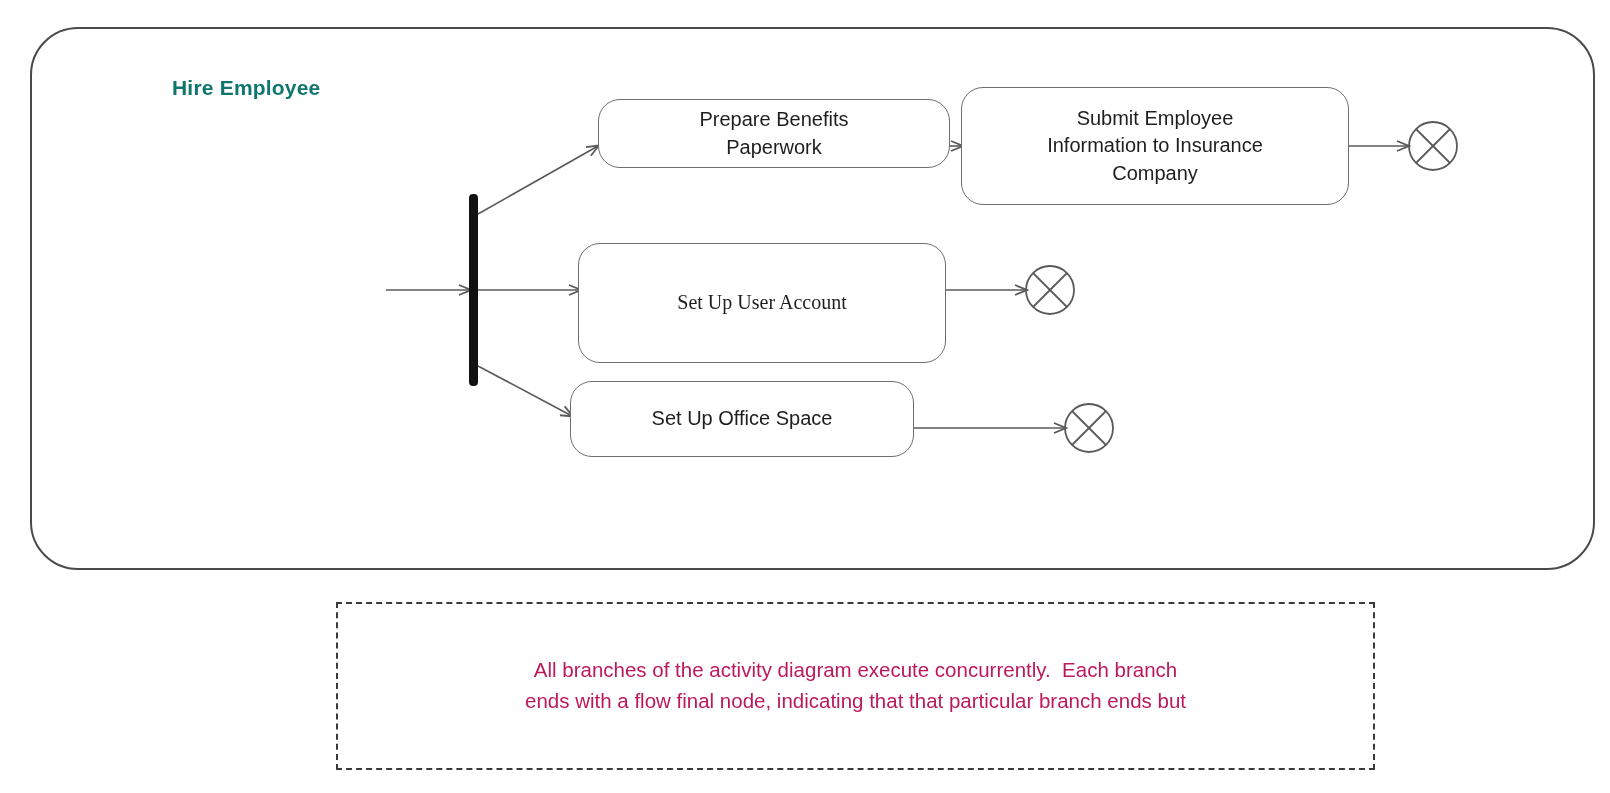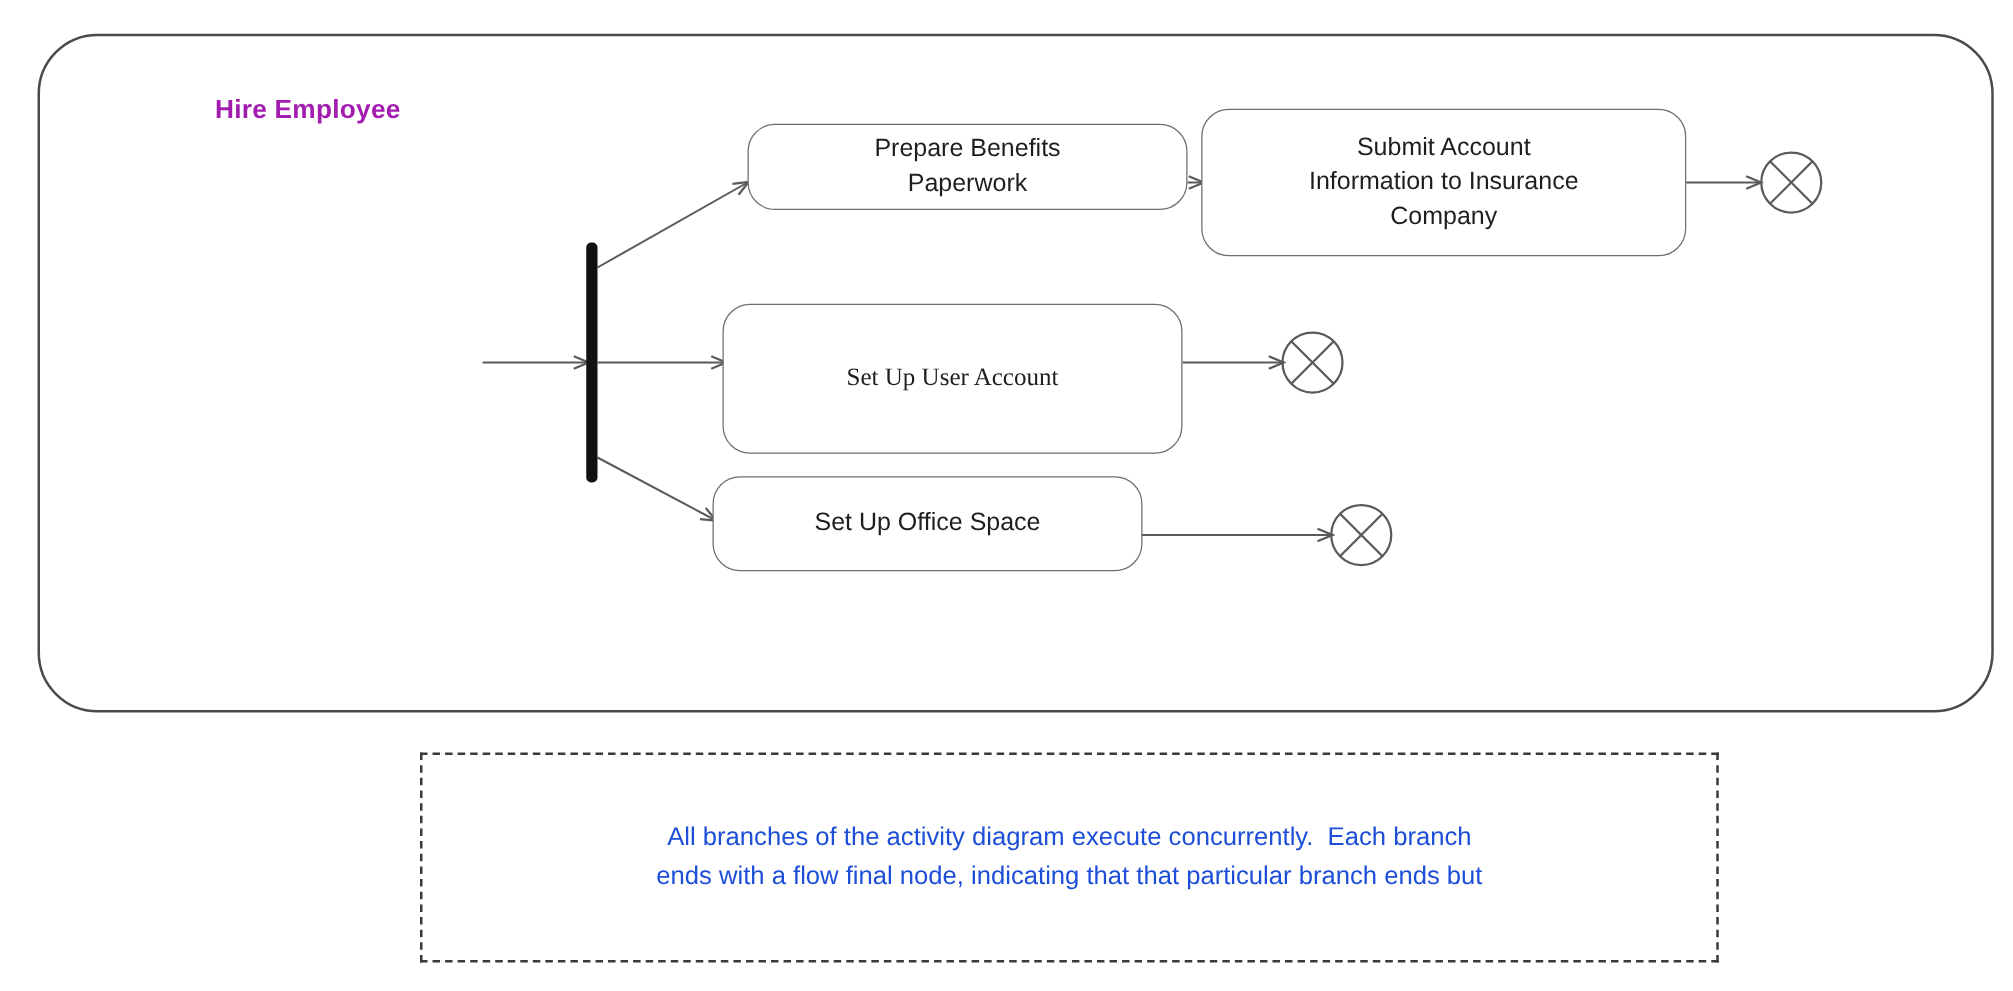--- a/index.html
+++ b/index.html
@@ -35,21 +35,21 @@
     border-radius: 48px;
     background: transparent;
     box-sizing: border-box;
   }
   .frame-title {
     position: absolute;
     left: 172px;
     top: 76px;
     font-size: 21px;
     font-weight: bold;
-    color: #a21caf;
+    color: #0f766e;
     letter-spacing: 0.2px;
     white-space: nowrap;
   }
   
   .action-node {
     position: absolute;
     border: 1.6px solid #6e6e6e;
     border-radius: 22px;
     background: #ffffff;
     box-sizing: border-box;
@@ -102,21 +102,21 @@
     box-sizing: border-box;
     display: flex;
     flex-direction: column;
     align-items: center;
     justify-content: center;
     padding: 6px 24px;
   }
   .note-line {
     font-size: 20.5px;
     line-height: 1.5;
-    color: #1d4ed8;
+    color: #be185d;
     text-align: center;
     white-space: pre;
   }
 </style>
 </head>
 <body>
 
 <div id="canvas">
 
   <svg class="svg-layer" viewBox="0 0 1610 793" xmlns="http://www.w3.org/2000/svg">
@@ -151,21 +151,21 @@
 
   <div class="action-node" id="node-benefits">
     <span>
       <span>Prepare Benefits</span>
       <span>Paperwork</span>
     </span>
   </div>
 
   <div class="action-node" id="node-submit">
     <span>
-      <span>Submit Account</span>
+      <span>Submit Employee</span>
       <span>Information to Insurance</span>
       <span>Company</span>
     </span>
   </div>
 
   <div class="action-node" id="node-account">
     <span>Set Up User Account</span>
   </div>
 
   <div class="action-node" id="node-office">

